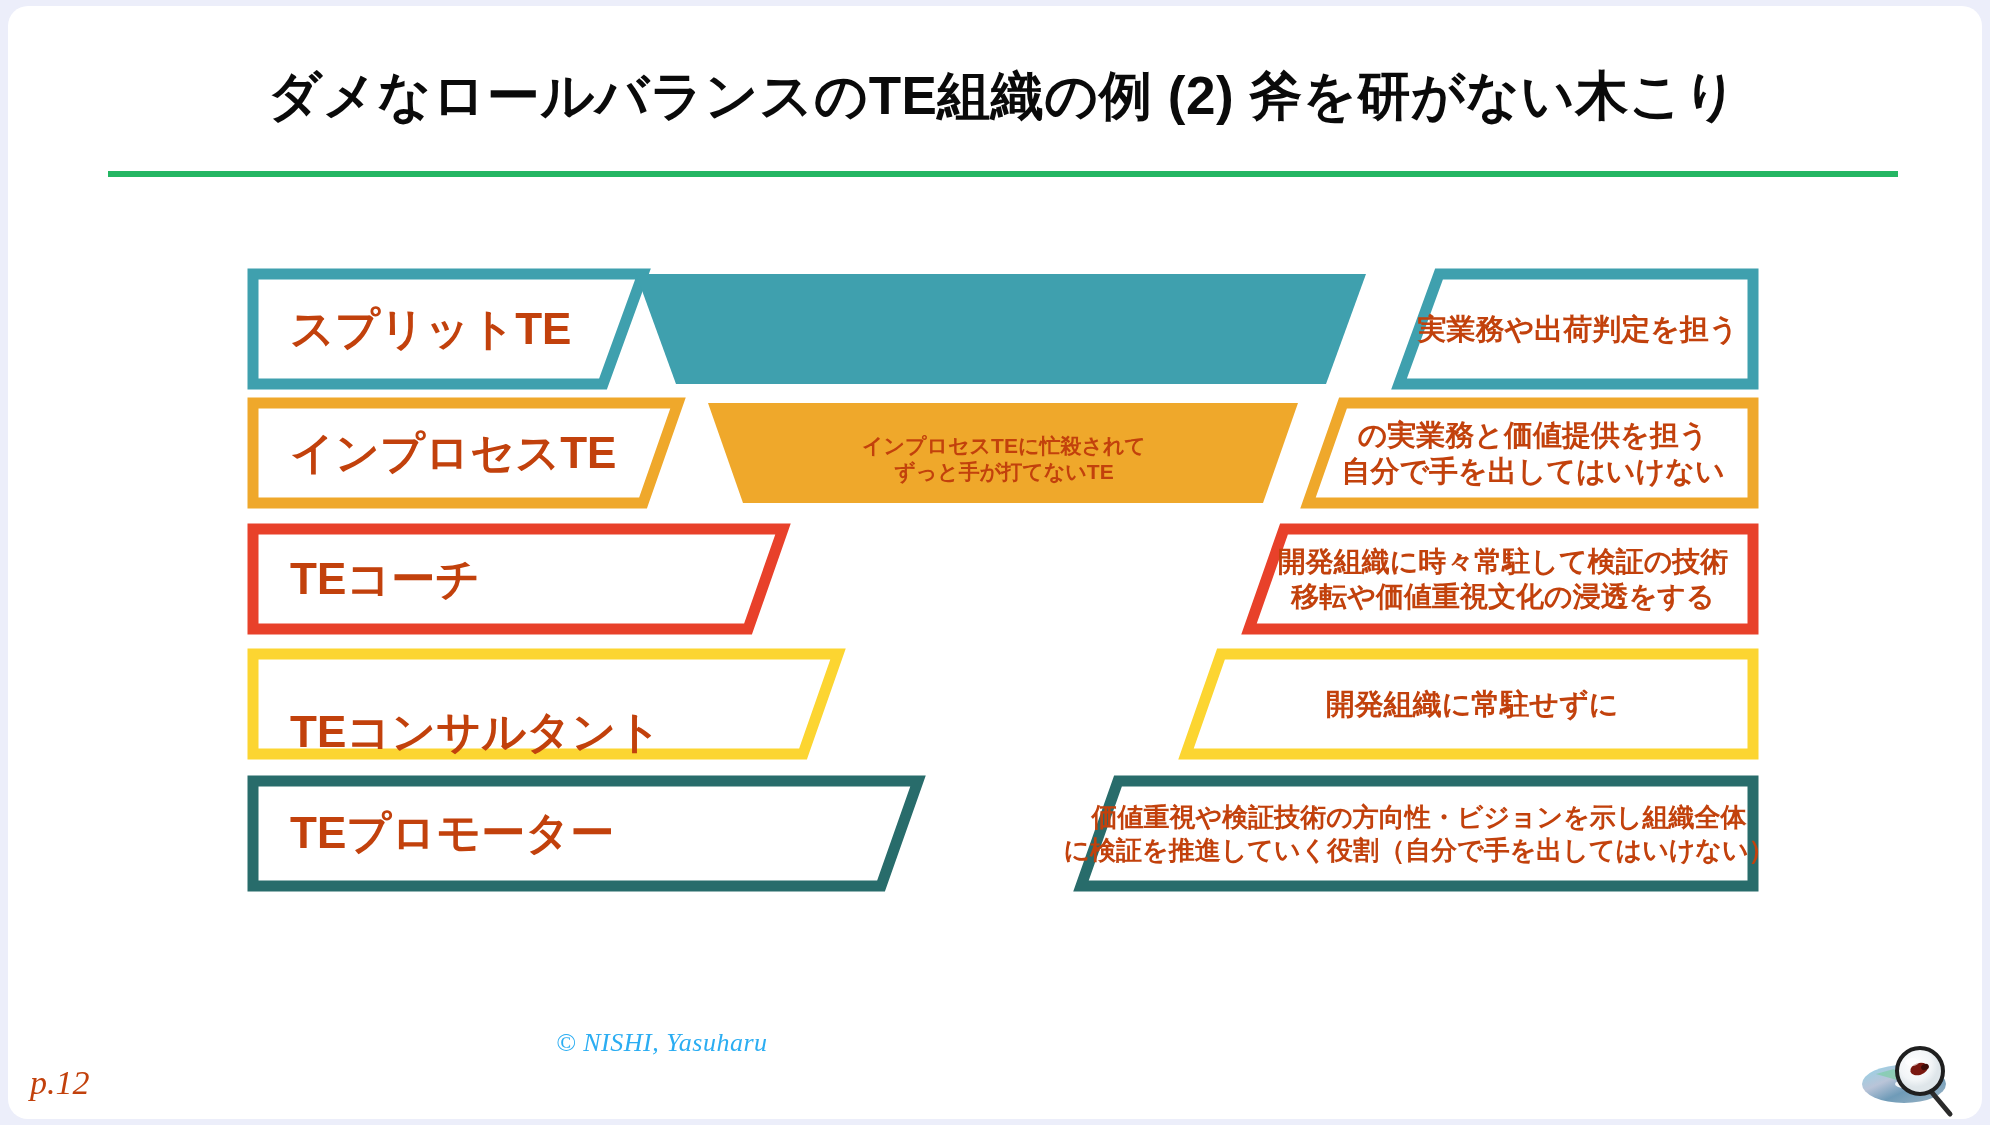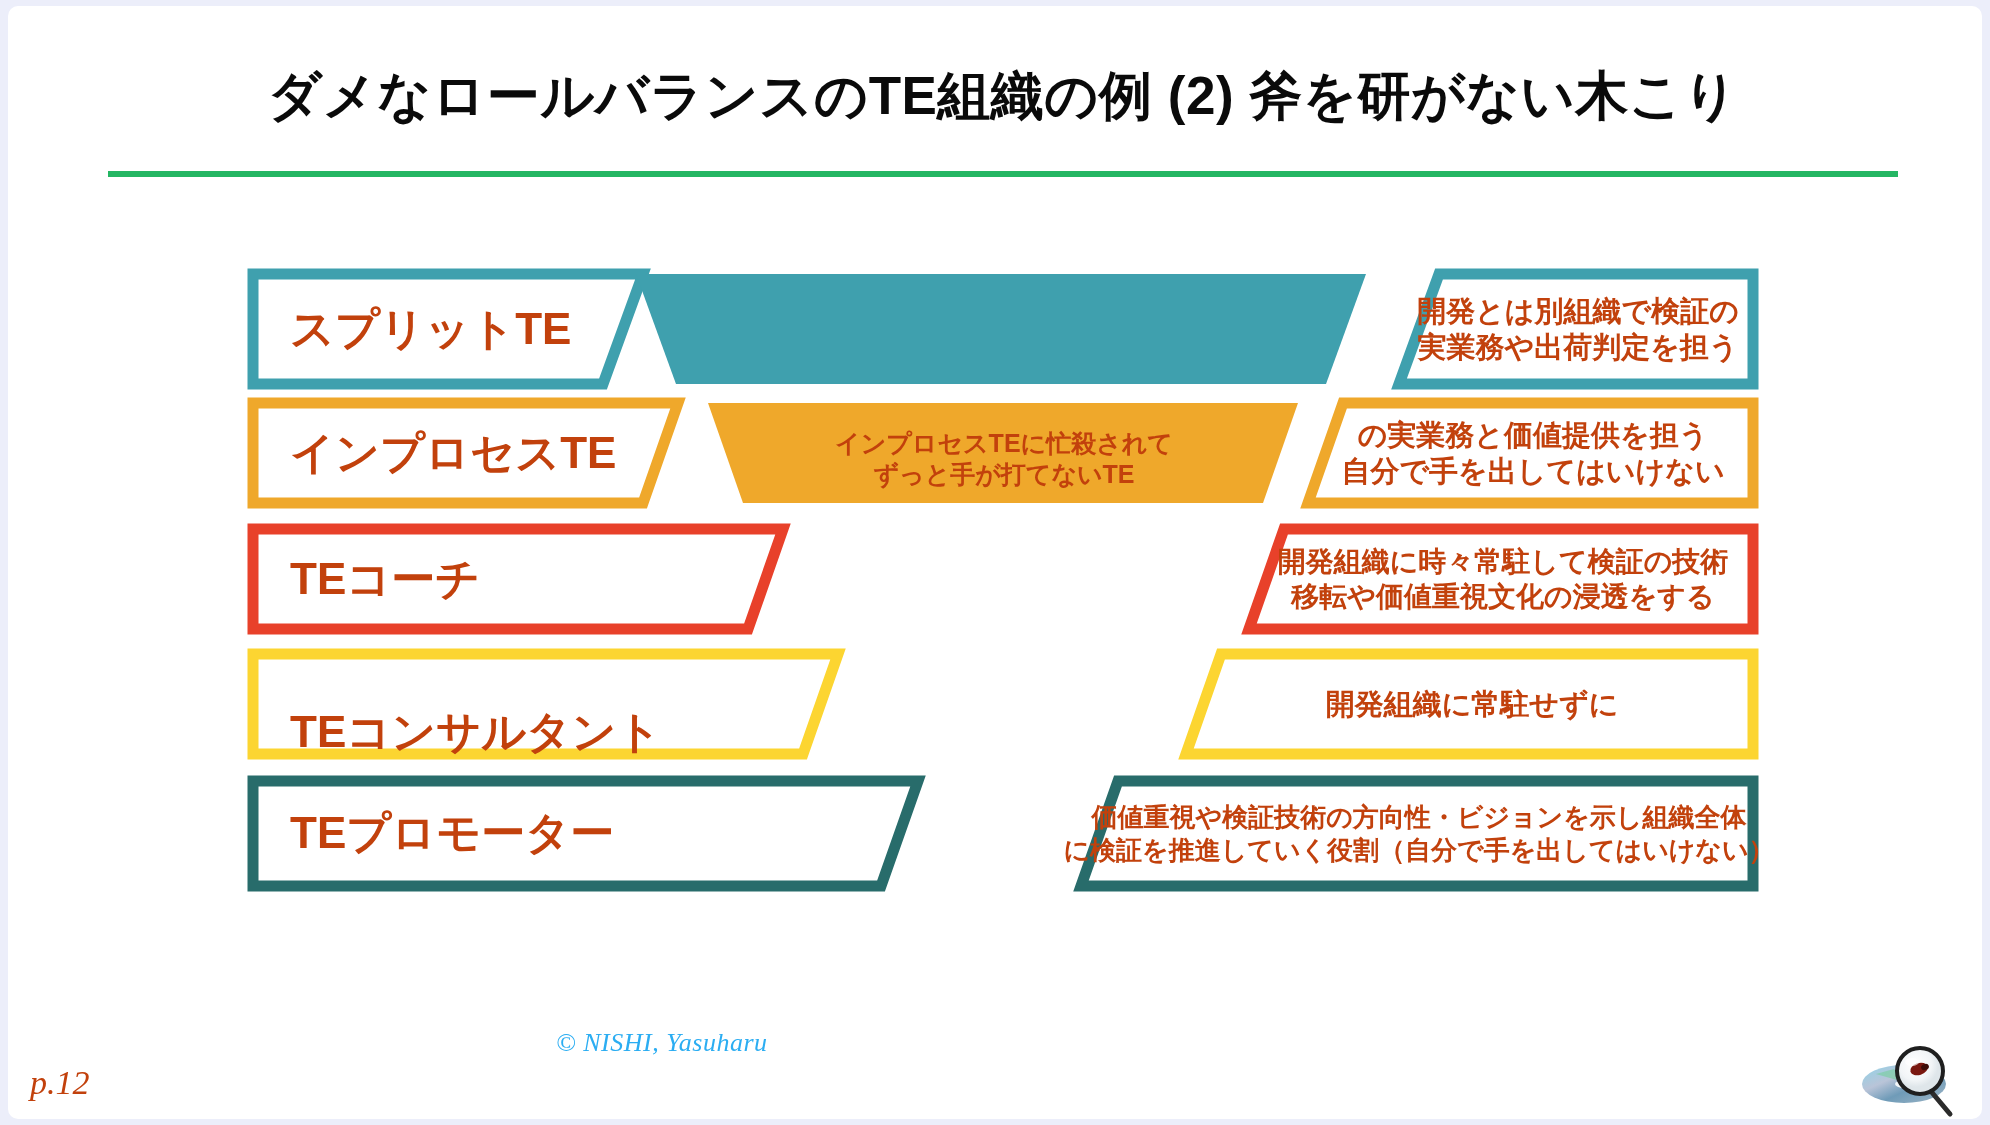--- a/index.html
+++ b/index.html
@@ -8,21 +8,21 @@
     background:#eceefa;
     font-family:"Liberation Sans", sans-serif;
     overflow:hidden;
   }
 
   #slide {
     position:absolute;
     left:8px; top:6px;
     width:1974px; height:1113px;
     background:#ffffff;
-    border-radius:10px;
+    border-radius:20px;
     overflow:hidden;
   }
 
   
   #title-block { position:absolute; left:100px; top:52px; width:1790px; height:120px; }
   #page-title {
     font-size:53px;
     font-weight:700;
     color:#0a0a0a;
     letter-spacing:0.5px;
@@ -114,40 +114,39 @@
           <polygon points="0,0 730,0 690,110 40,110" fill="#3fa0ae"></polygon>
         </svg>
       </div>
 
       <div class="shape" style="left:1391px; top:268px;">
         <svg width="354" height="110" viewBox="0 0 354 110">
           <polygon points="40,0 354,0 354,110 0,110" fill="#ffffff" stroke="#3fa0ae" stroke-width="11"></polygon>
         </svg>
       </div>
       <div class="shape-label note-label" style="left:1400px; top:268px; width:340px; height:110px; font-size:29px;">
-        <span>開発とは別組織で検証の</span>
         <span>実業務や出荷判定を担う</span>
       </div>
     </div>
 
     <div class="row">
 
       <div class="shape" style="left:245px; top:397px;">
         <svg width="425" height="100" viewBox="0 0 425 100">
           <polygon points="0,0 425,0 390,100 0,100" fill="#ffffff" stroke="#efa82b" stroke-width="11"></polygon>
         </svg>
       </div>
       <div class="shape-label role-label" style="left:282px; top:397px; width:380px; height:100px;">インプロセスTE</div>
 
       <div class="shape" style="left:700px; top:397px;">
         <svg width="590" height="100" viewBox="0 0 590 100">
           <polygon points="0,0 590,0 555,100 35,100" fill="#efa82b"></polygon>
         </svg>
       </div>
-      <div class="shape-label note-label" style="left:706px; top:397px; width:580px; height:112px; font-size:25px;text-align:right;">
+      <div class="shape-label note-label" style="left:706px; top:397px; width:580px; height:112px; font-size:21px;text-align:right;">
         <span>インプロセスTEに忙殺されて</span>
         <span>ずっと手が打てないTE</span>
       </div>
 
       <div class="shape" style="left:1300px; top:397px;">
         <svg width="445" height="100" viewBox="0 0 445 100">
           <polygon points="35,0 445,0 445,100 0,100" fill="#ffffff" stroke="#efa82b" stroke-width="11"></polygon>
         </svg>
       </div>
       <div class="shape-label note-label" style="left:1310px; top:397px; width:430px; height:100px; font-size:29px;">

